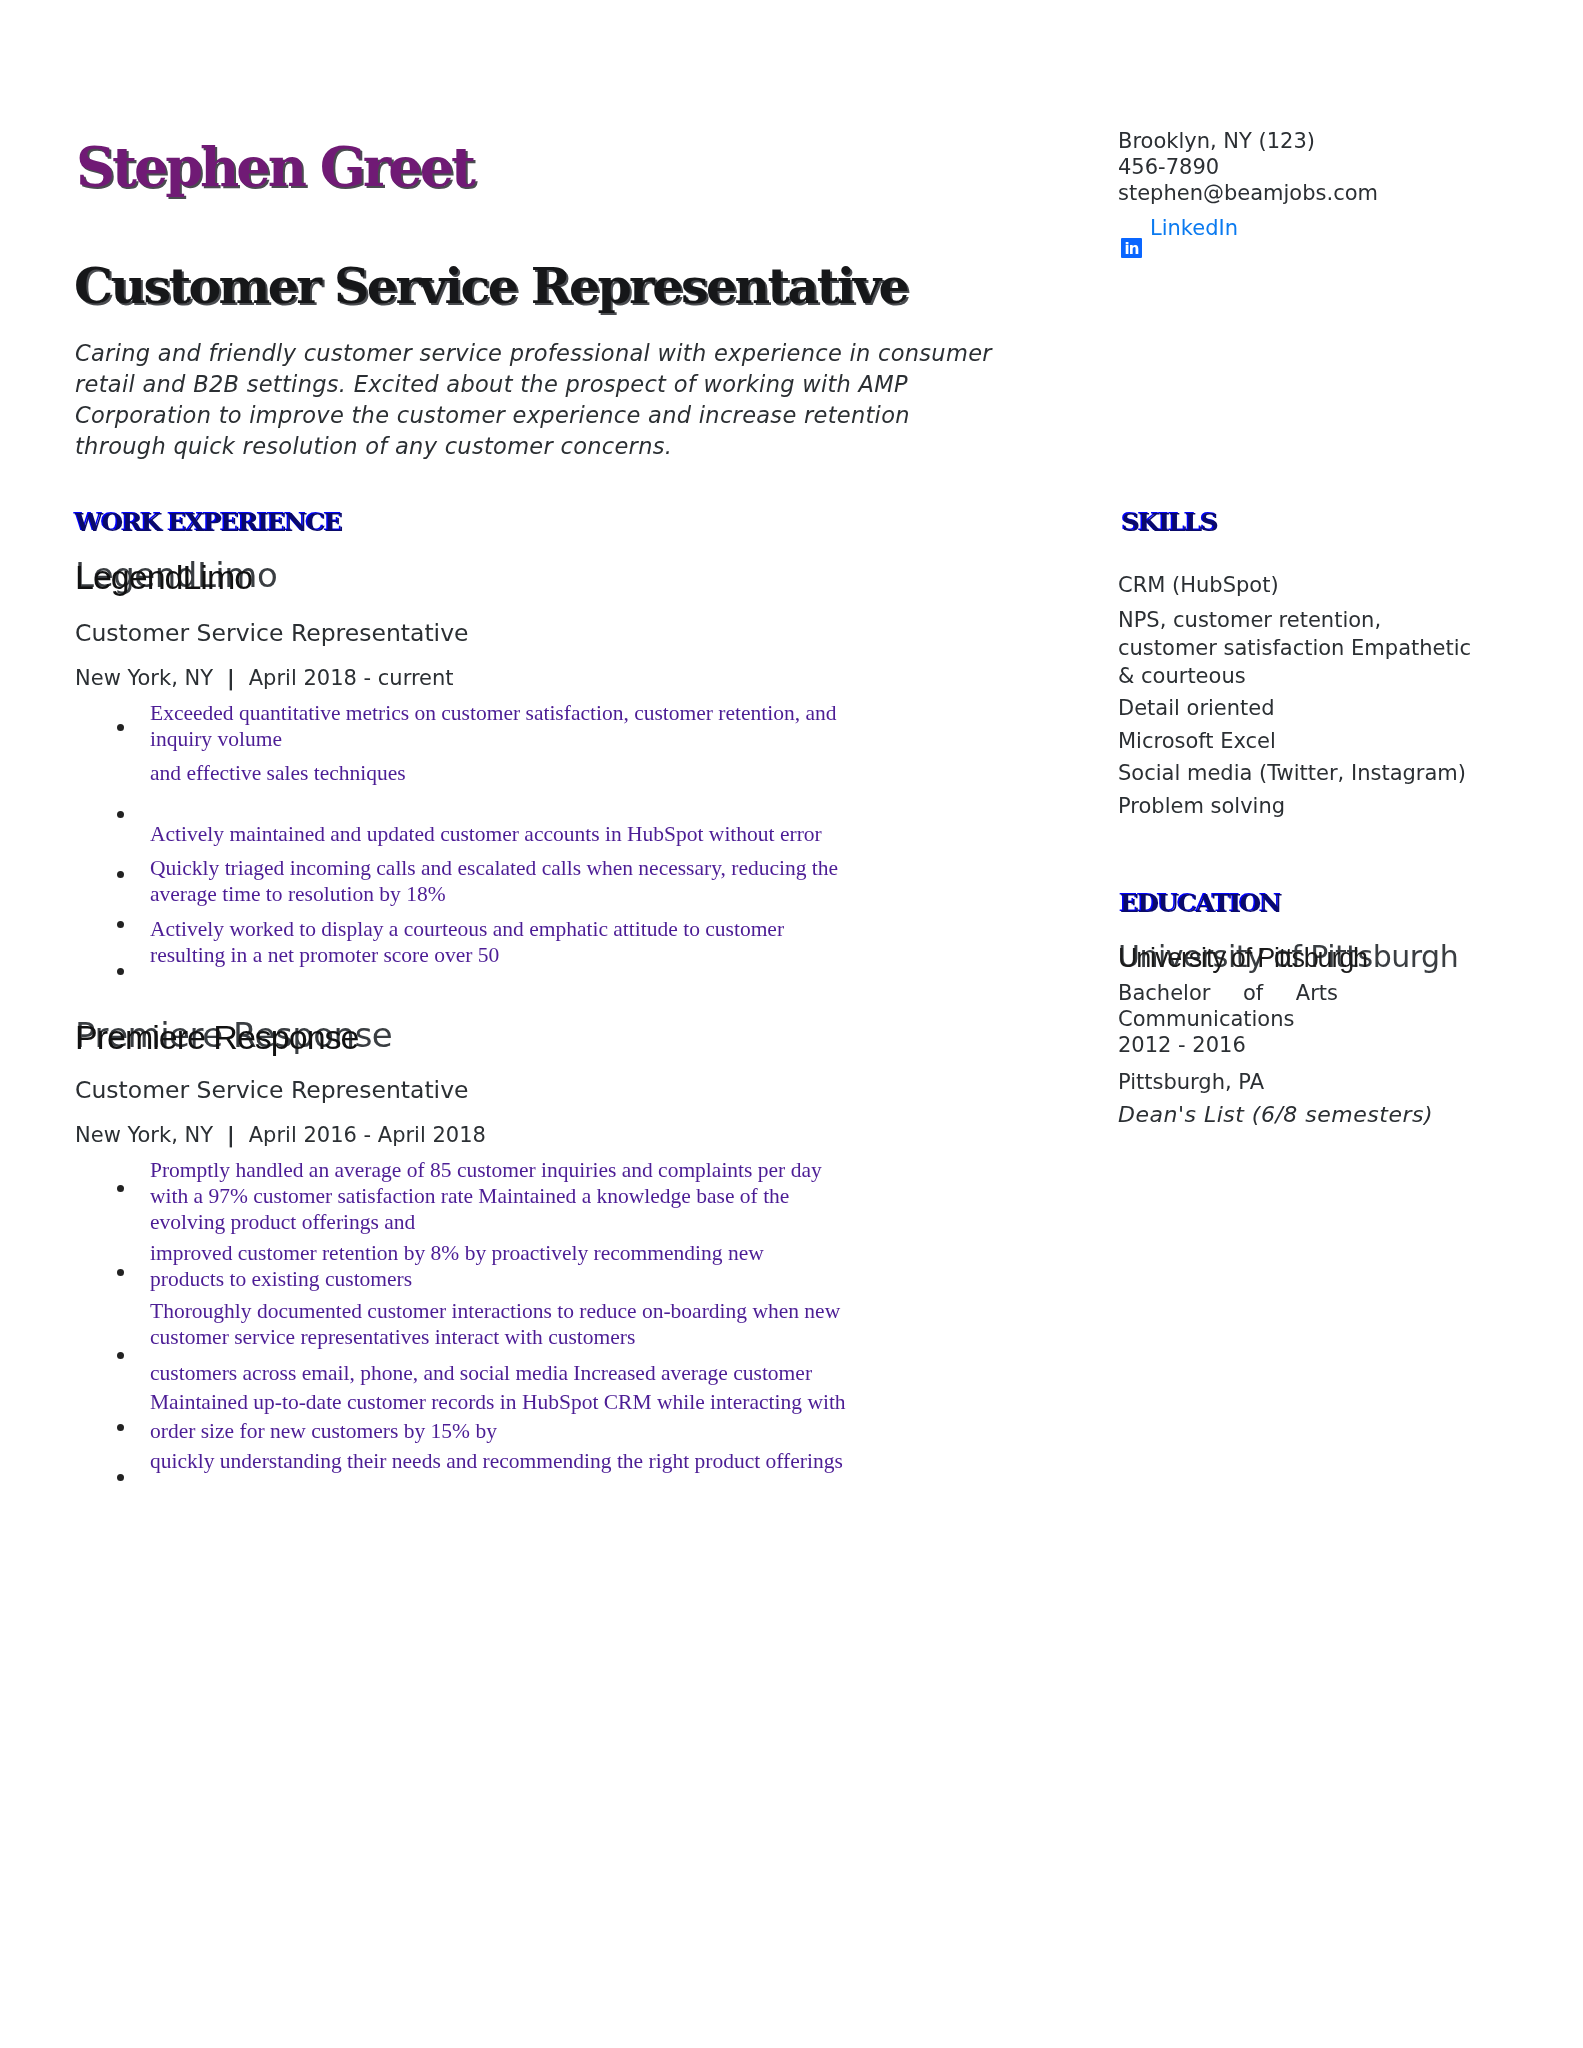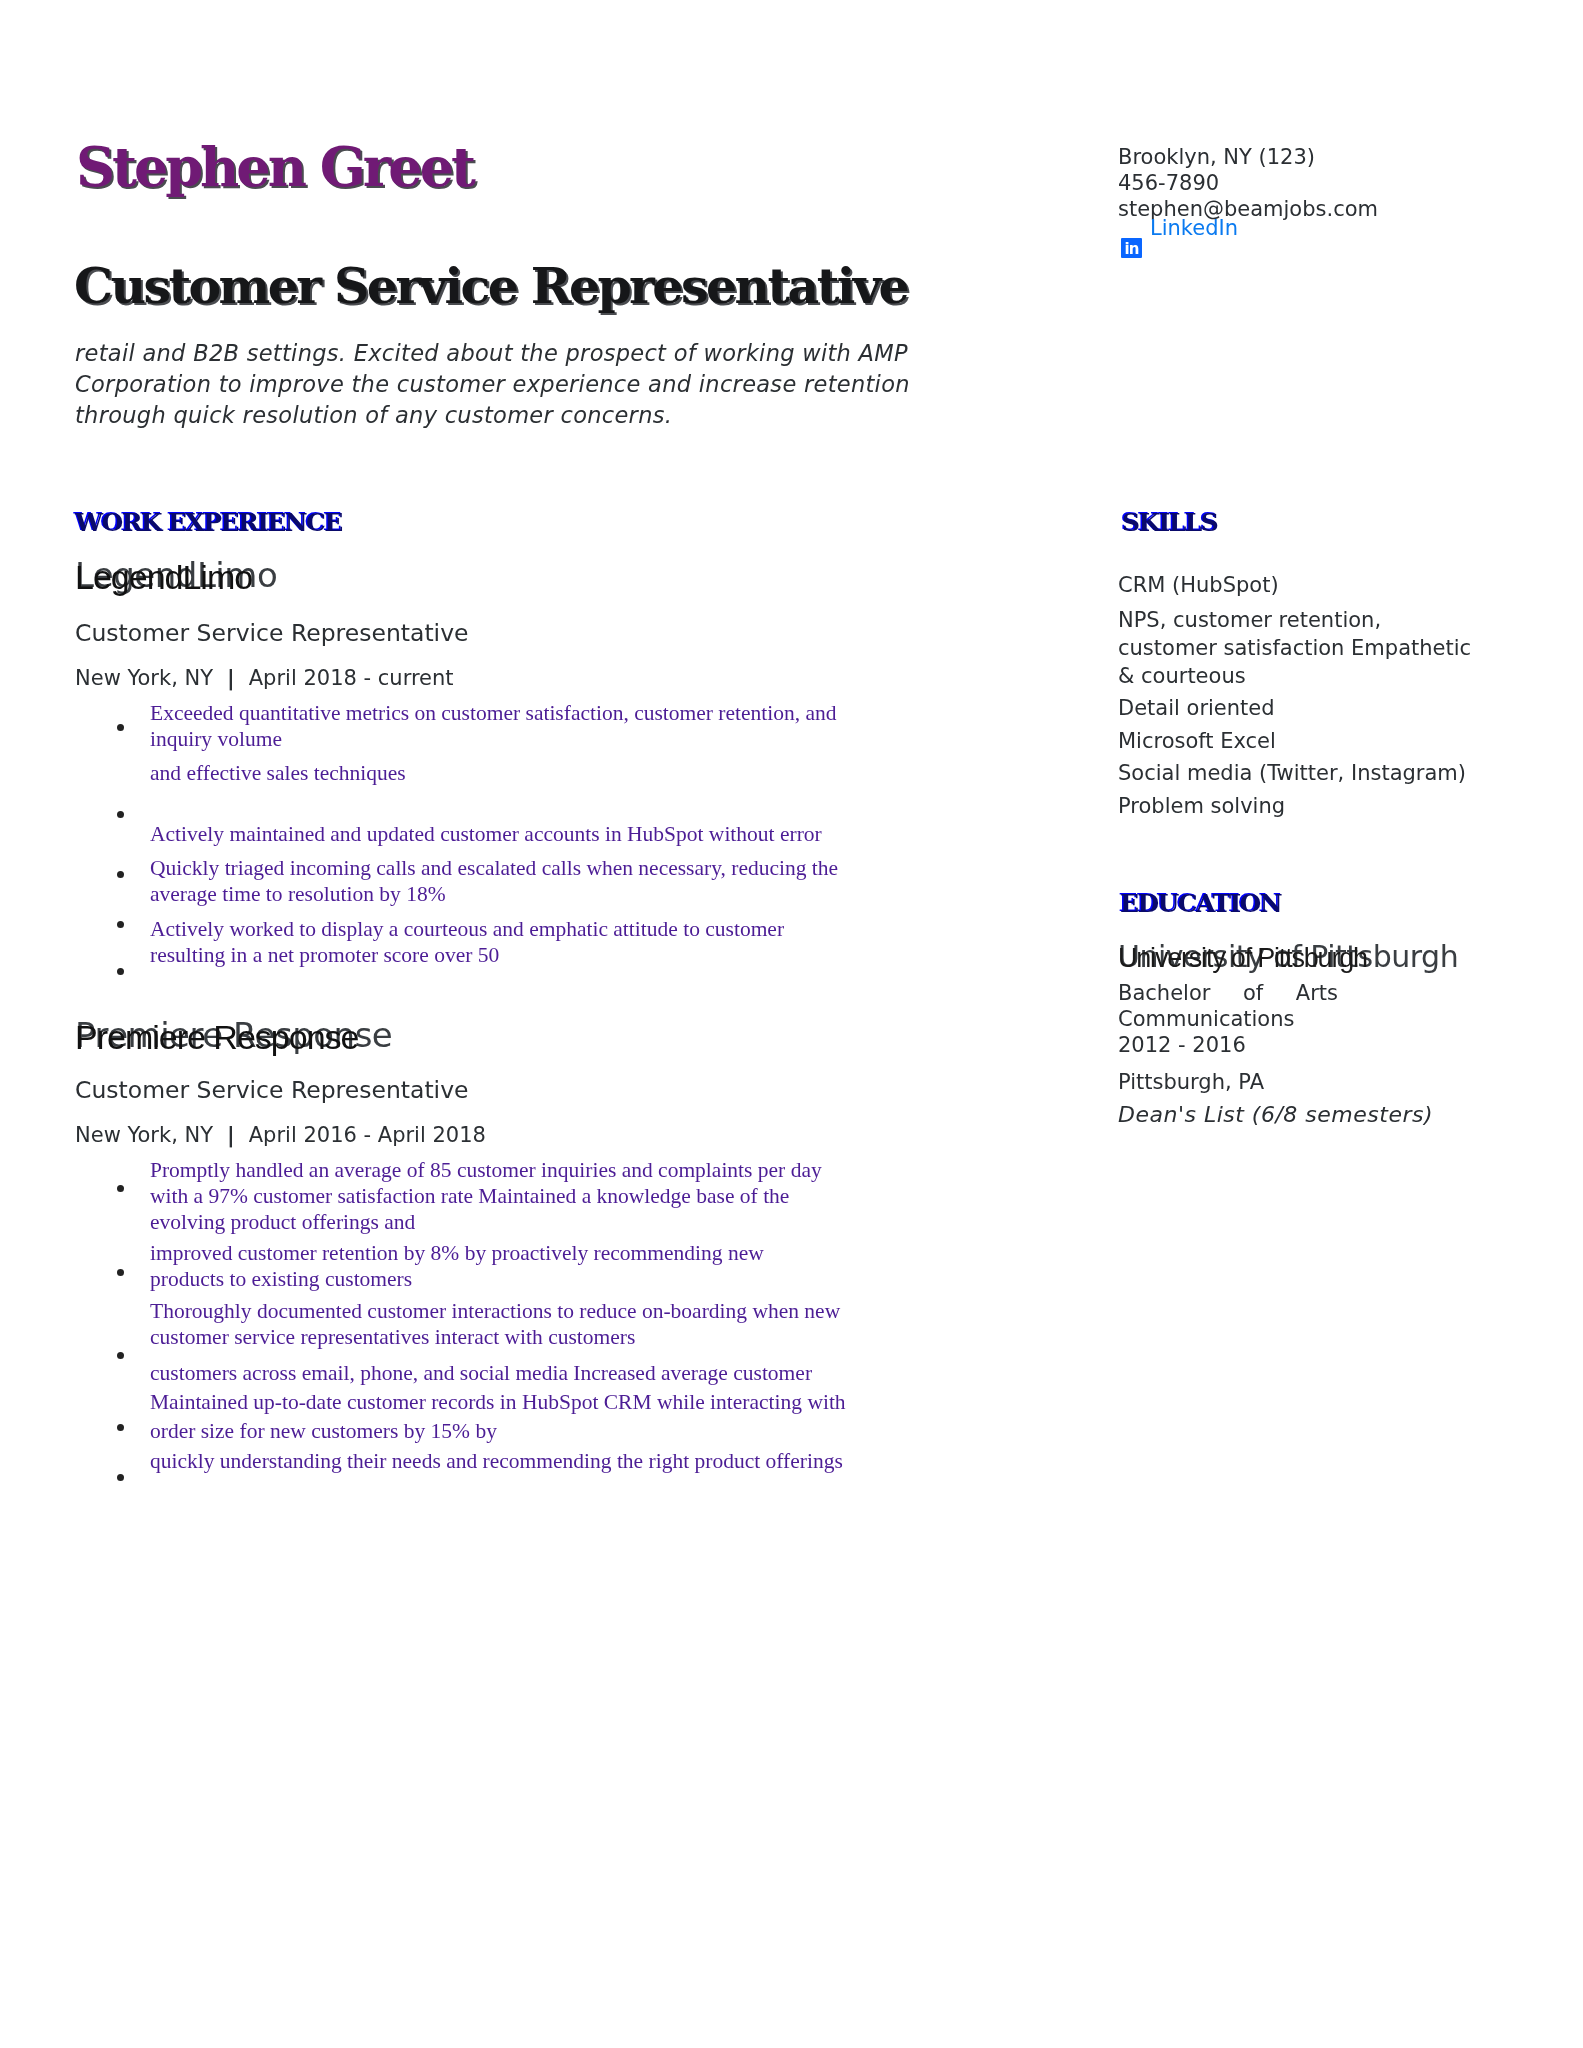--- a/index.html
+++ b/index.html
@@ -11,21 +11,21 @@
             font-size: 54px; letter-spacing: -3px; color: #701a75;
             text-shadow: 2px 2px 0 #4a4c50; line-height: 1; }
     .title { left: 74px; top: 262px; font-family: "DejaVu Serif", serif; font-weight: bold;
              font-size: 49px; letter-spacing: -2.6px; color: #161719;
              text-shadow: 2px 2px 0 #4a4c50; line-height: 1; }
     .summary { left: 75px; top: 338px; width: 1010px; white-space: normal;
                font-family: "DejaVu Sans", sans-serif; font-style: italic;
                font-size: 22.5px; line-height: 31px; color: #2b2f33; letter-spacing: 0.3px; }
     .summary span { display: block; white-space: nowrap; }
 
-    .contact { left: 1118px; top: 144px; font-size: 21px; line-height: 26px; color: #2b2f33; }
+    .contact { left: 1118px; top: 128px; font-size: 21px; line-height: 26px; color: #2b2f33; }
     .contact div { white-space: nowrap; }
     .linkedin-row { position: absolute; left: 1118px; top: 216px; height: 44px; width: 200px; }
     .li-icon { position: absolute; left: 3px; top: 22px; width: 21px; height: 20px;
                background: #0a66ff; color: #fff; font-weight: bold; font-size: 15px;
                line-height: 22px; text-align: center; font-family: "DejaVu Sans", sans-serif;
                letter-spacing: -1px; border-radius: 1px; }
     .li-text { position: absolute; left: 32px; top: 0px; font-size: 21px; color: #0a7af0; }
 
     .section-head { font-family: "DejaVu Serif", serif; font-weight: bold; font-size: 25px;
                     letter-spacing: -1.6px; color: #0a0a6a;
@@ -56,20 +56,21 @@
     .edu-uni .layer-a { position: absolute; left: 0; top: 0; color: #3a3e42; font-family: "DejaVu Sans", sans-serif; letter-spacing: -0.5px; }
     .edu-uni .layer-b { position: absolute; left: 0; top: 3px; color: #1a1a1a; font-family: "Liberation Sans", sans-serif; font-size: 27px; letter-spacing: -1.2px; }
     .degree-word { display: inline-block; }
   </style>
 </head>
 <body>
 
 <div class="abs name">Stephen Greet</div>
 <div class="abs title">Customer Service Representative</div>
 <div class="abs summary">
+  <span>Caring and friendly customer service professional with experience in consumer</span>
   <span>retail and B2B settings. Excited about the prospect of working with AMP</span>
   <span>Corporation to improve the customer experience and increase retention</span>
   <span>through quick resolution of any customer concerns.</span>
 </div>
 
 <div class="abs contact">
   <div>Brooklyn, NY (123)</div>
   <div>456-7890</div>
   <div>stephen@beamjobs.com</div>
 </div>

